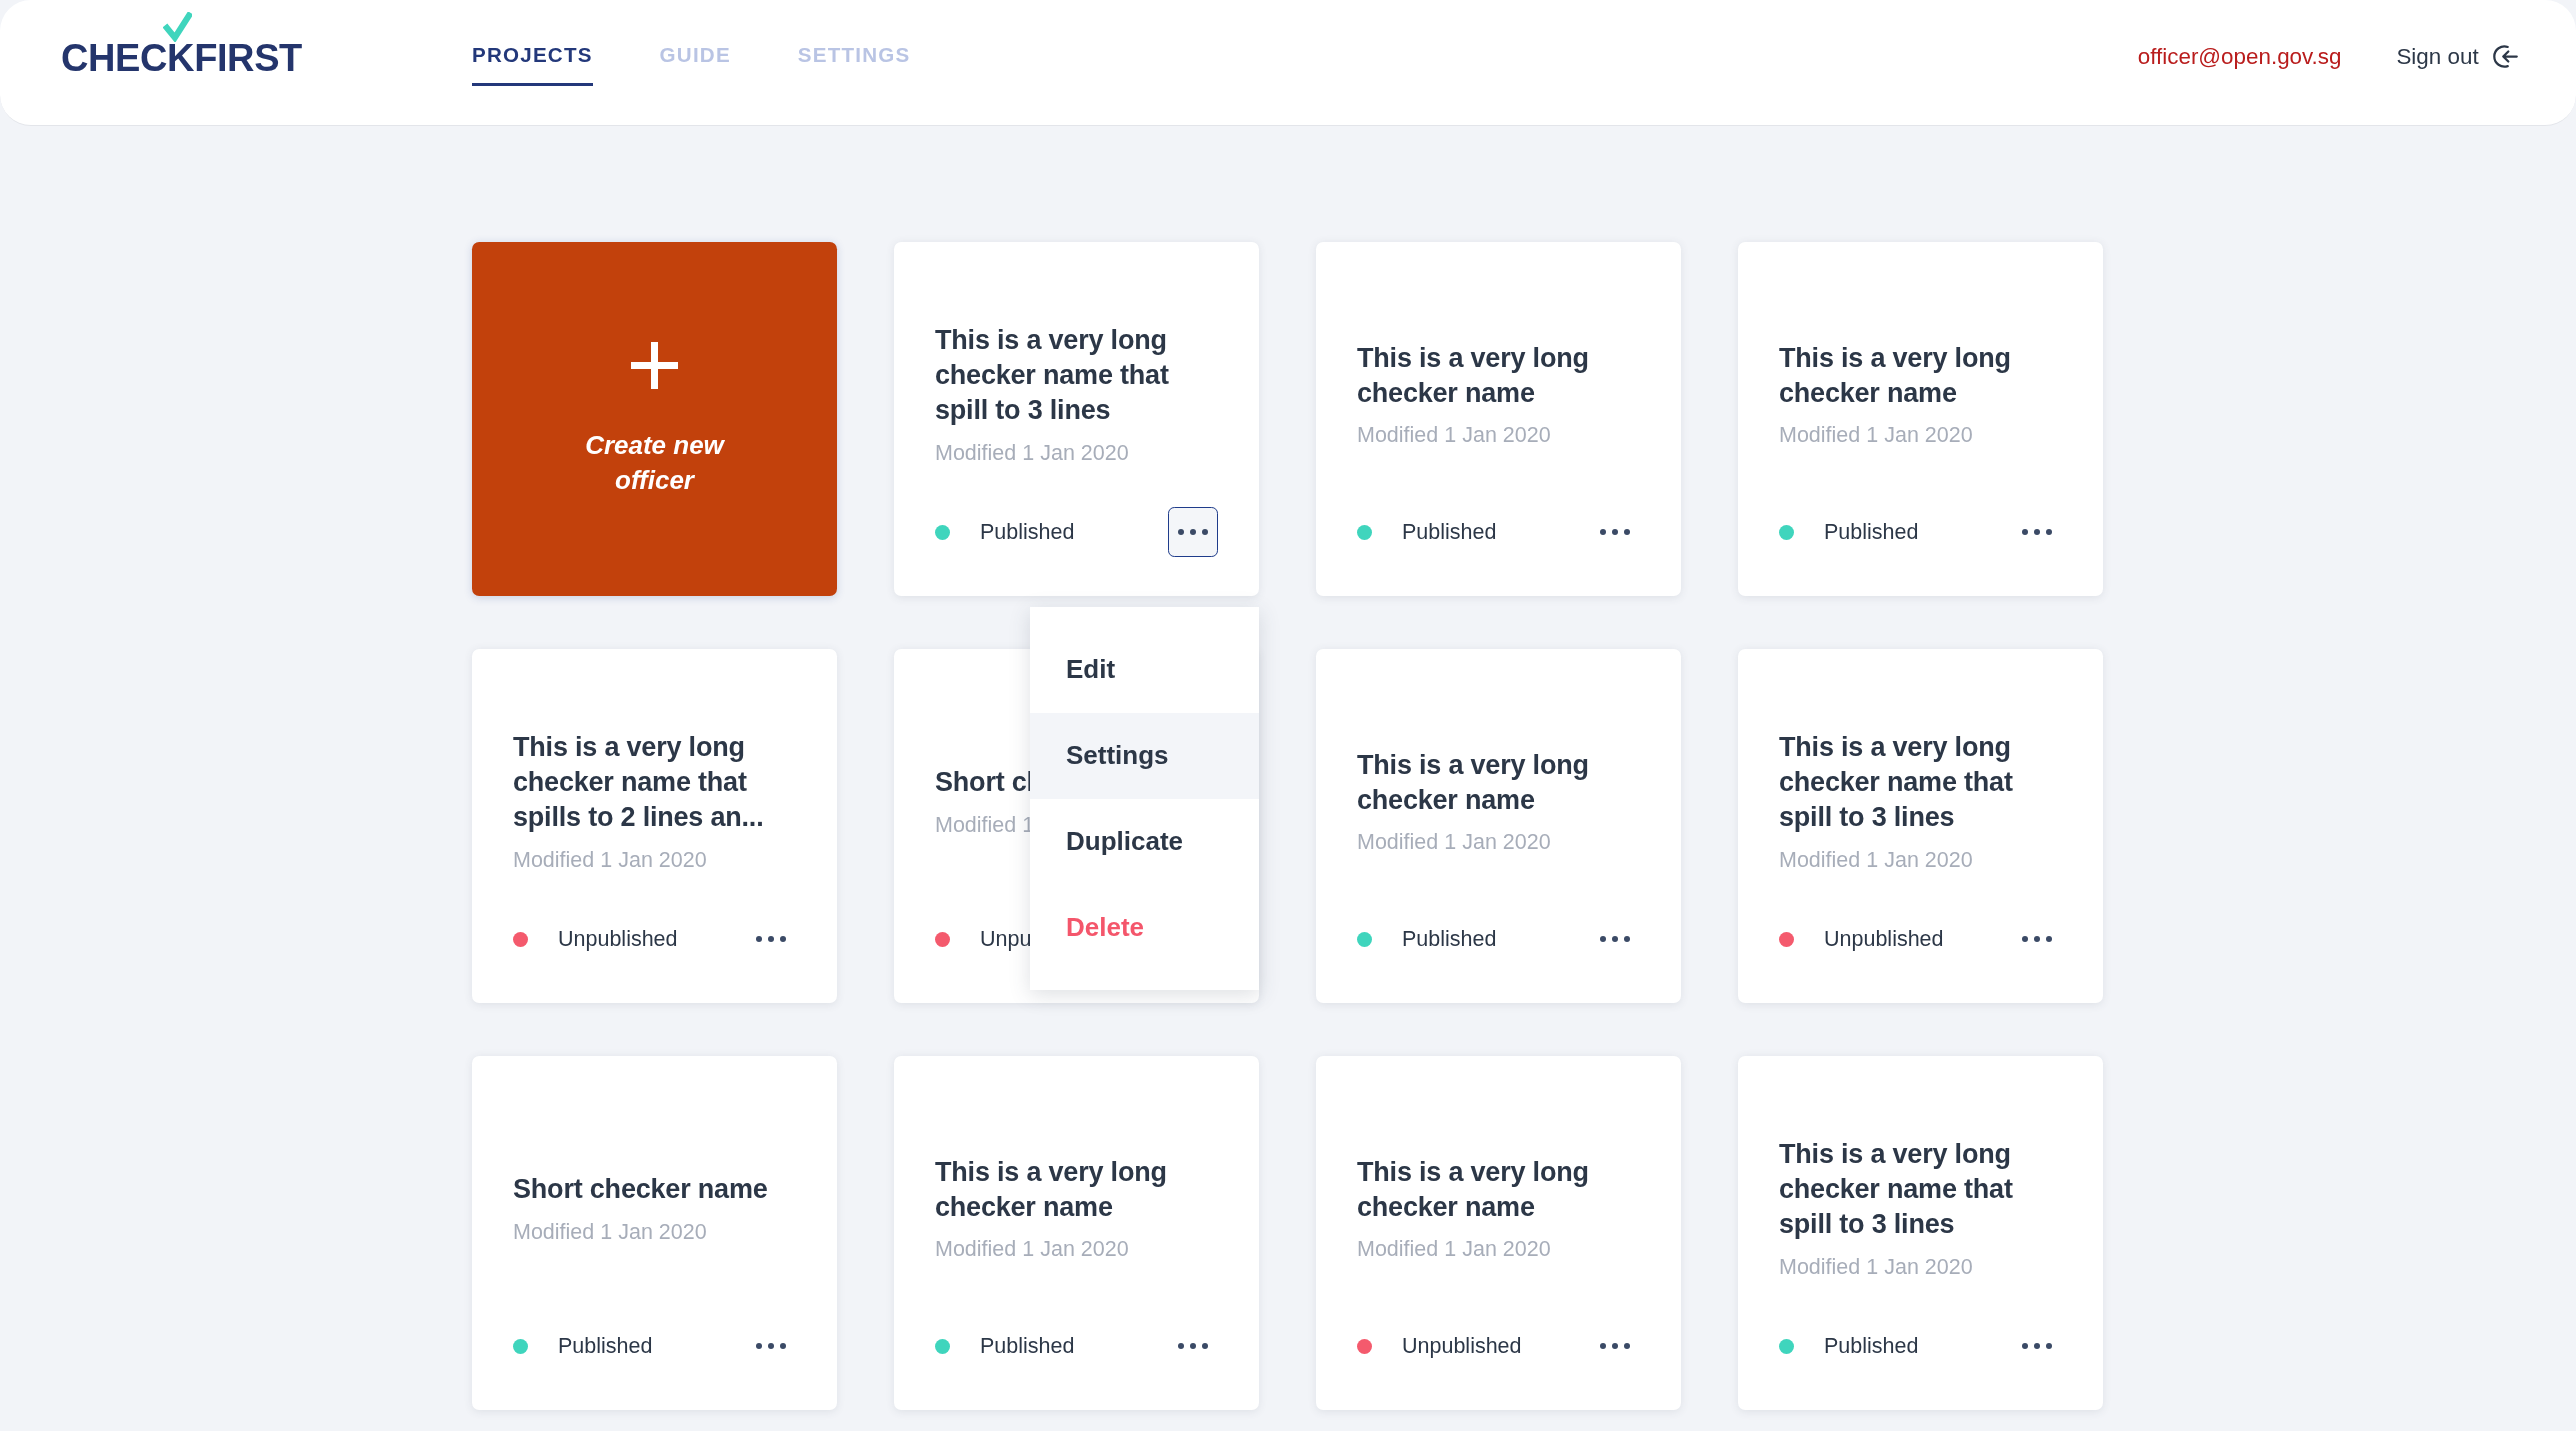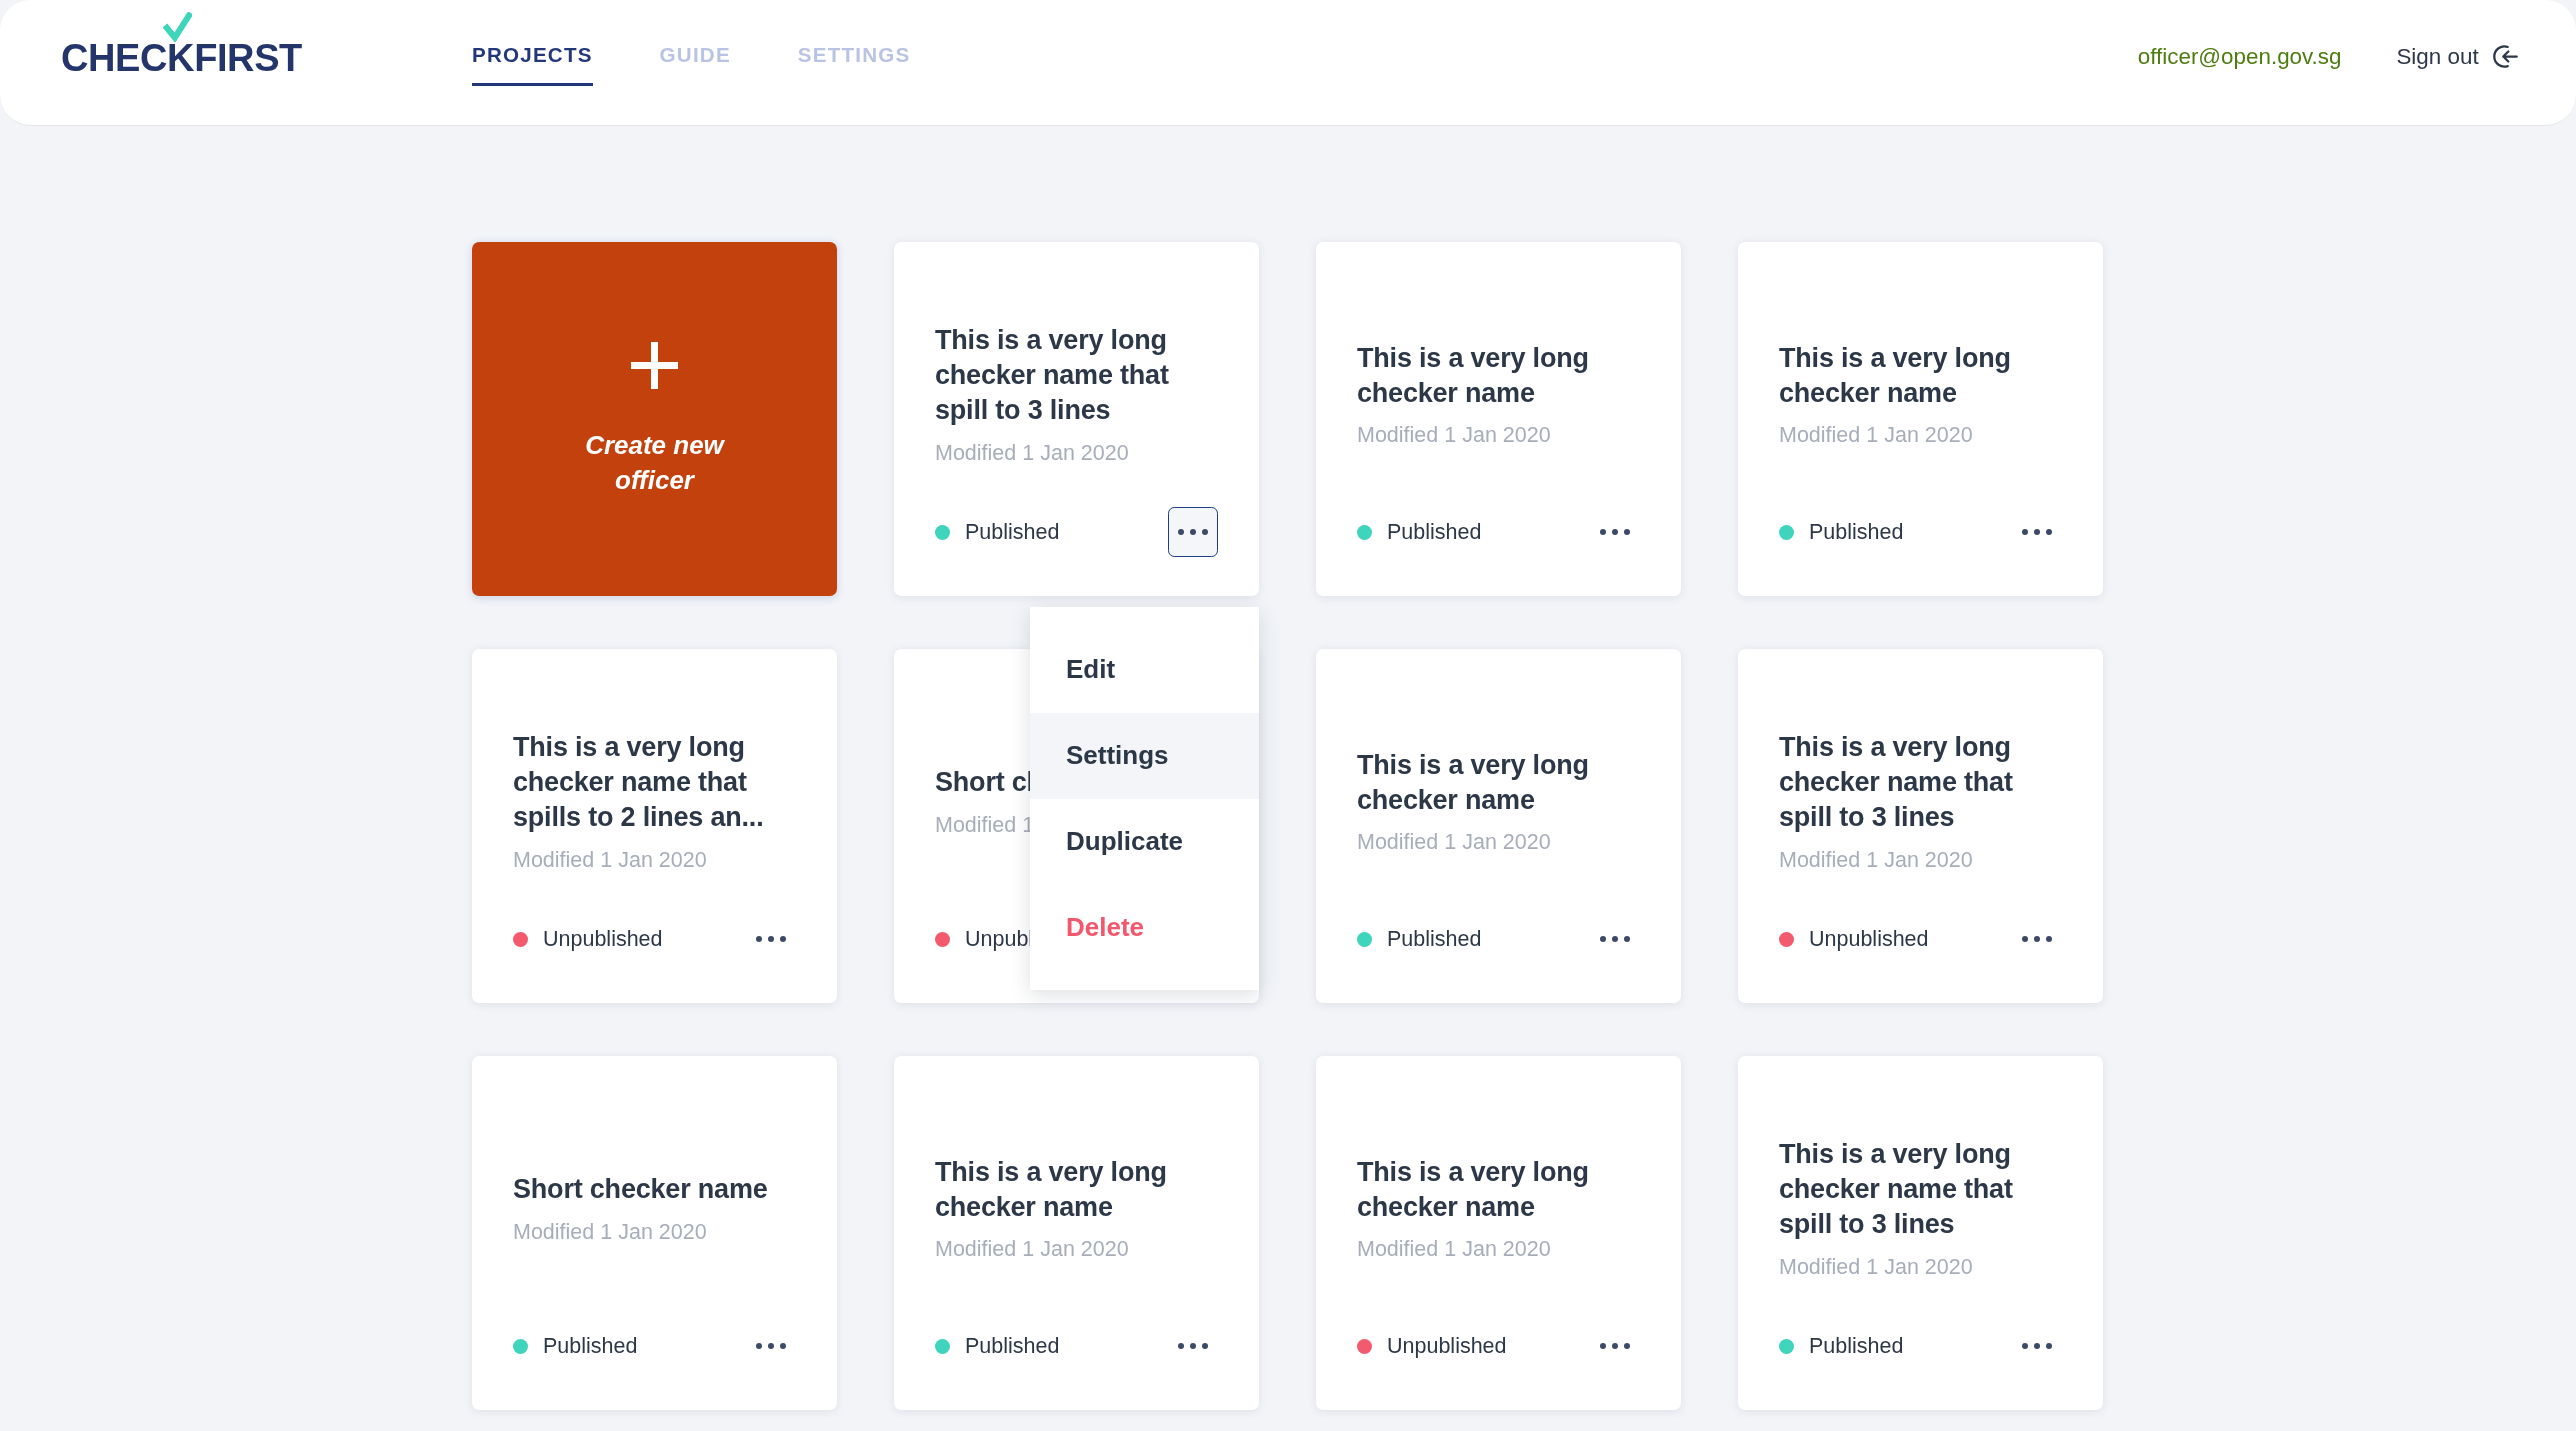--- a/index.html
+++ b/index.html
@@ -79,21 +79,21 @@
   .header-right {
     position: absolute;
     right: 57px;
     top: 43px;
     display: flex;
     align-items: center;
     gap: 55px;
   }
   .user-email {
     font-size: 22.4px;
-    color: #4d7c0f;
+    color: #b91c1c;
   }
   .signout {
     display: flex;
     align-items: center;
     gap: 13.4px;
     font-size: 22.4px;
     color: #2c3747;
     cursor: pointer;
   }
   .signout-icon { width: 27px; height: 27px; display: block; }
@@ -179,21 +179,21 @@
   .card-footer {
     display: flex;
     align-items: center;
     justify-content: space-between;
     height: 50px;
     flex-shrink: 0;
   }
   .status {
     display: flex;
     align-items: center;
-    gap: 15px;
+    gap: 30px;
   }
   .status-dot {
     width: 15px;
     height: 15px;
     border-radius: 50%;
     flex-shrink: 0;
   }
   .status-dot.published { background: #3fd5bd; }
   .status-dot.unpublished { background: #f45a6d; }
   .status-label {

